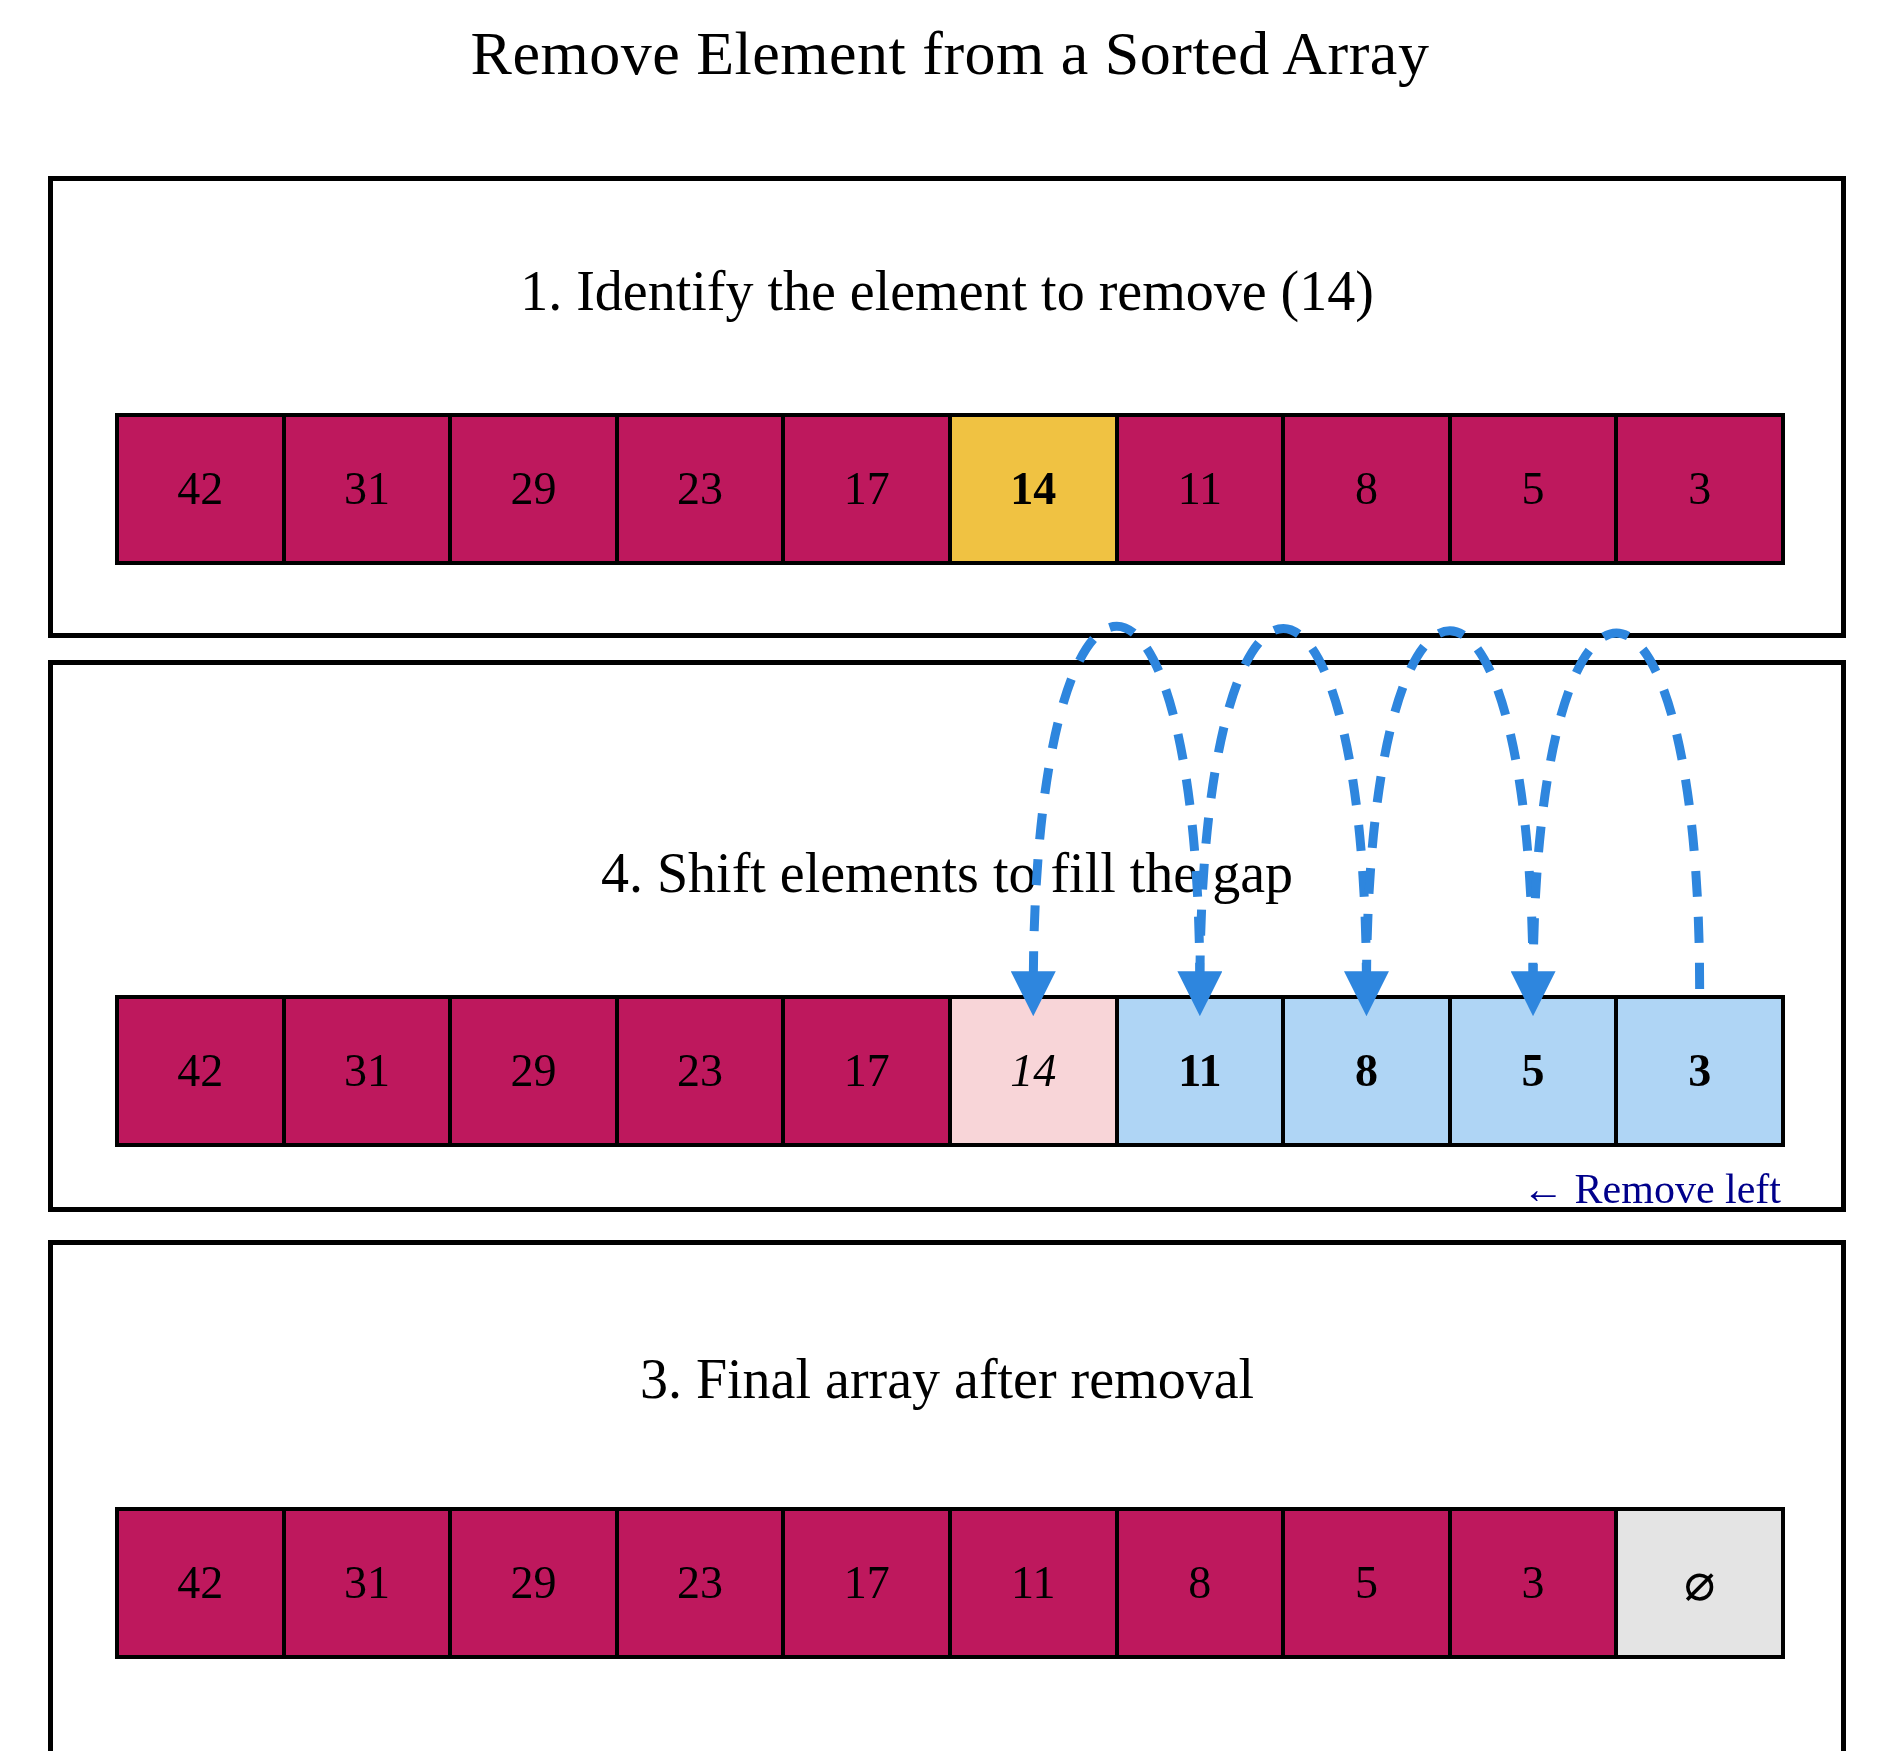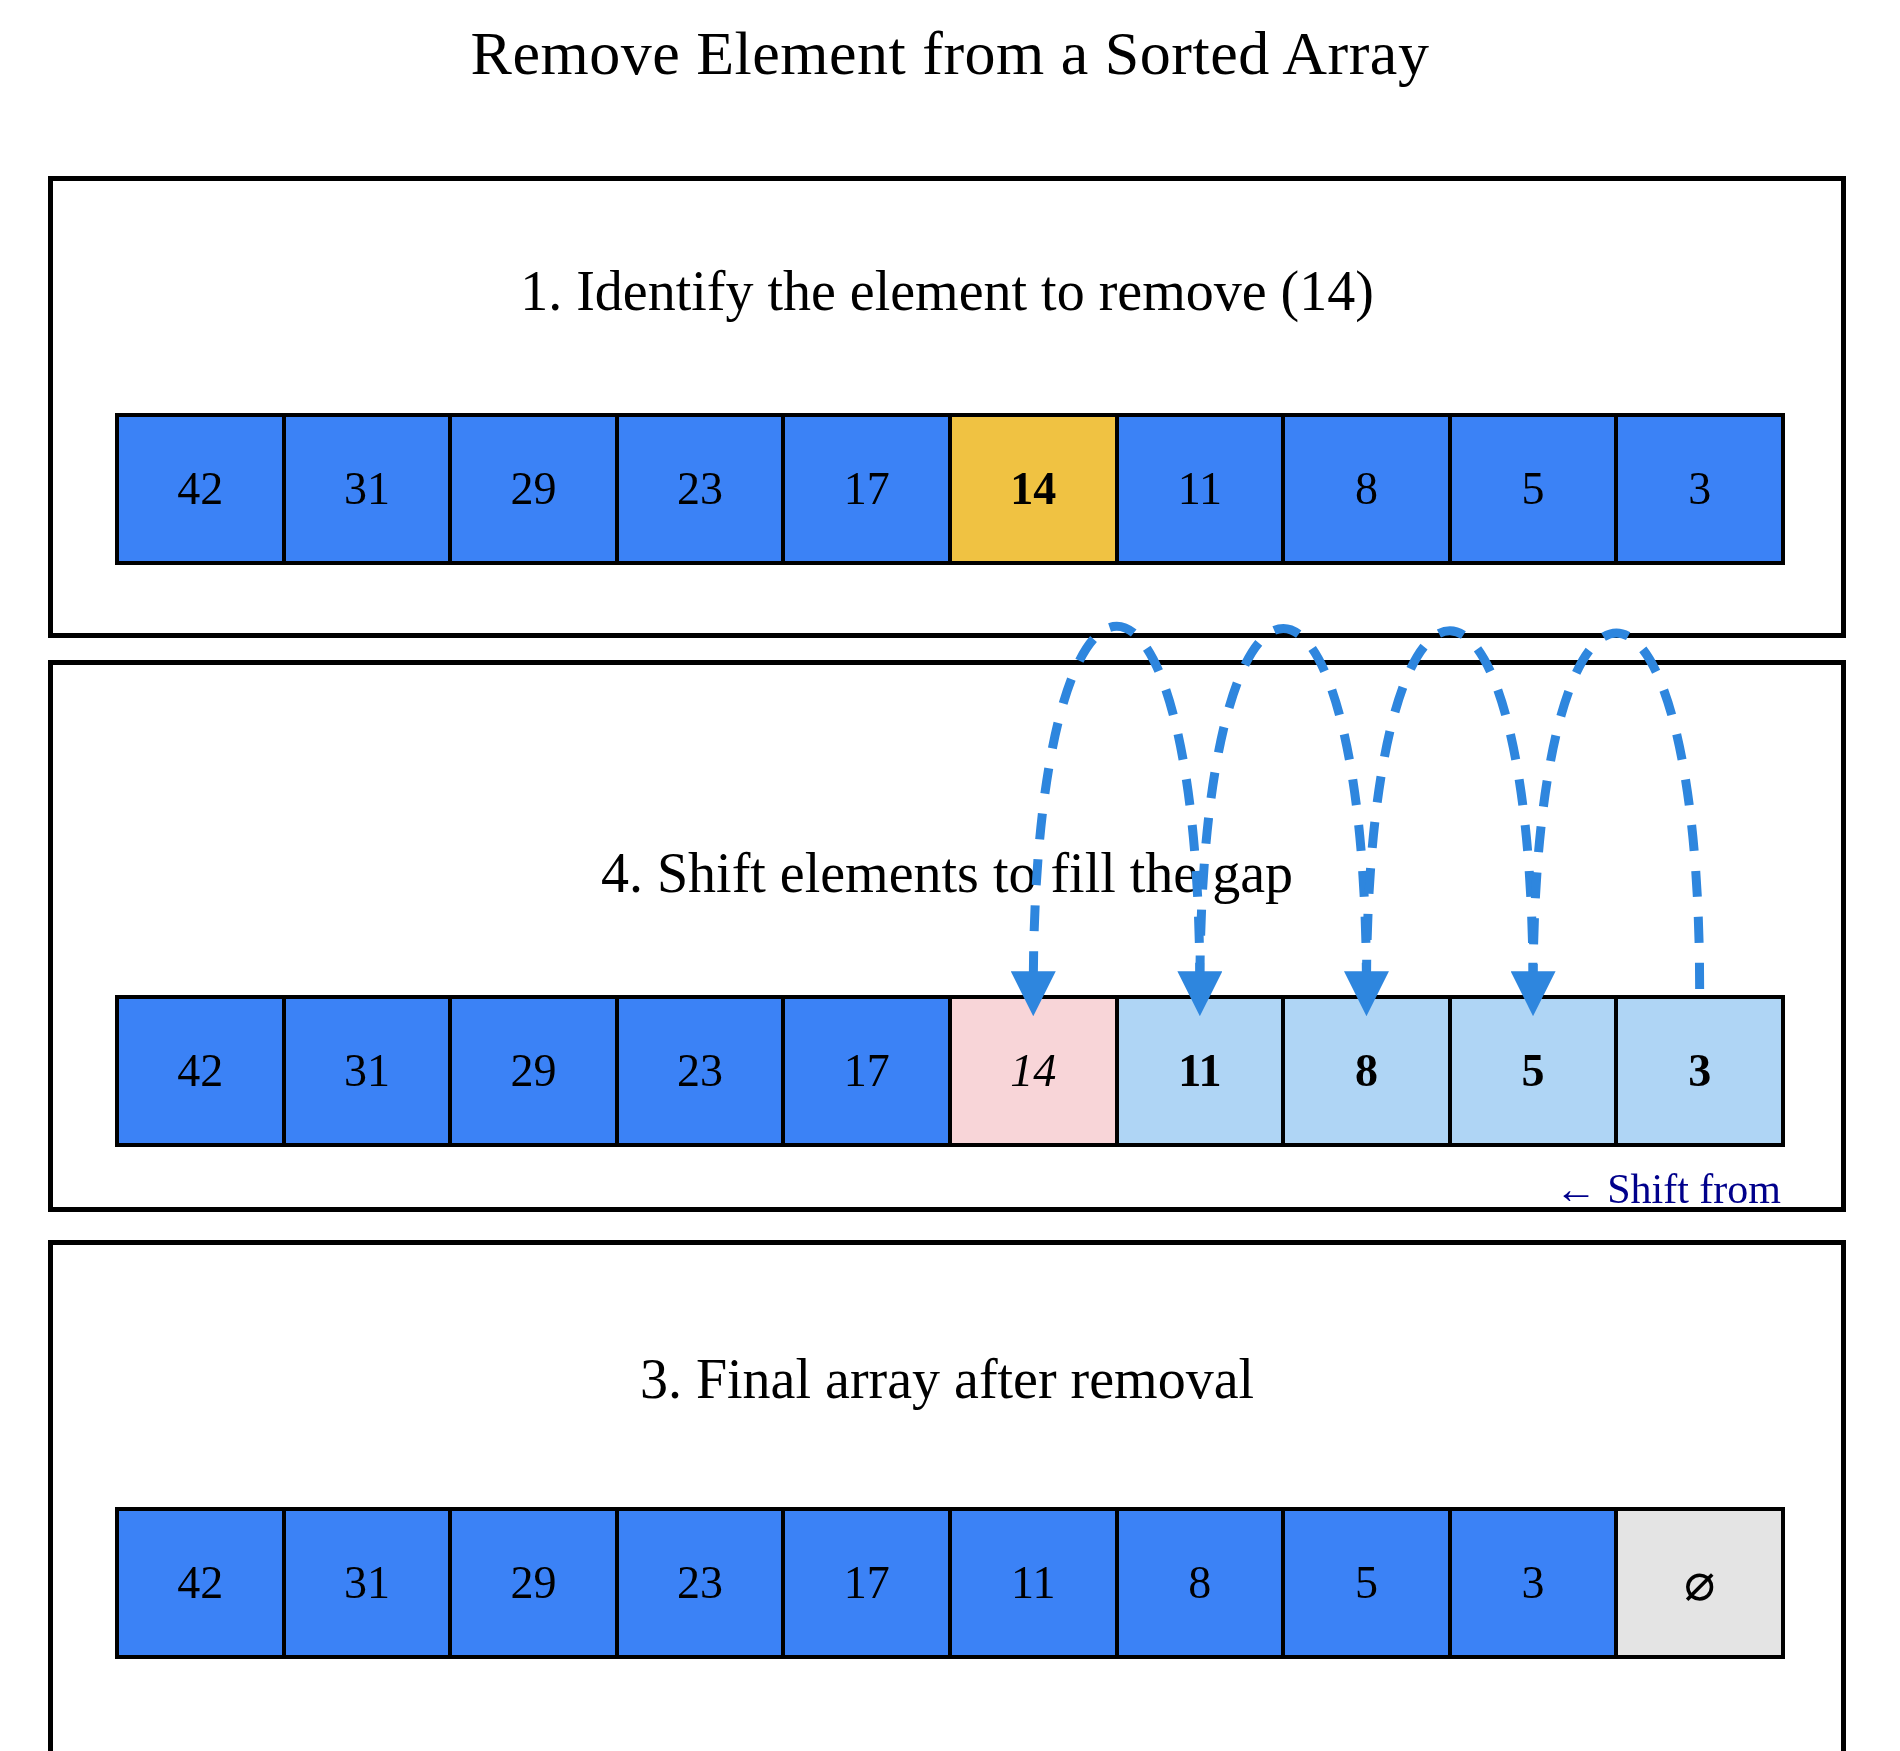--- a/index.html
+++ b/index.html
@@ -72,21 +72,21 @@
     flex: 1 1 0;
     height: 152px;
     box-sizing: border-box;
     border: 4px solid #000000;
     margin-left: -4px;
     display: flex;
     align-items: center;
     justify-content: center;
     font-size: 46px;
     line-height: 1;
-    background: #3b82f6;
+    background: #be185d;
     color: #000000;
   }
   .cell:first-child { margin-left: 0; }
 
   .cell.highlight {
     background: #F0C242;
     font-weight: bold;
   }
   .cell.removed {
     background: #F8D5D8;
@@ -192,21 +192,21 @@
         <span>8</span>
       </div>
       <div class="cell shifted">
         <span>5</span>
       </div>
       <div class="cell shifted">
         <span>3</span>
       </div>
     </div>
 
-  <div class="shift-legend">← Shift from</div>
+  <div class="shift-legend">← Remove left</div>
 </section>
 
 <section class="panel" id="panel-3">
   <div class="panel-heading">3. Final array after removal</div>
 
   <div class="array-row" id="row-3">
       <div class="cell ">
         <span>42</span>
       </div>
       <div class="cell ">

